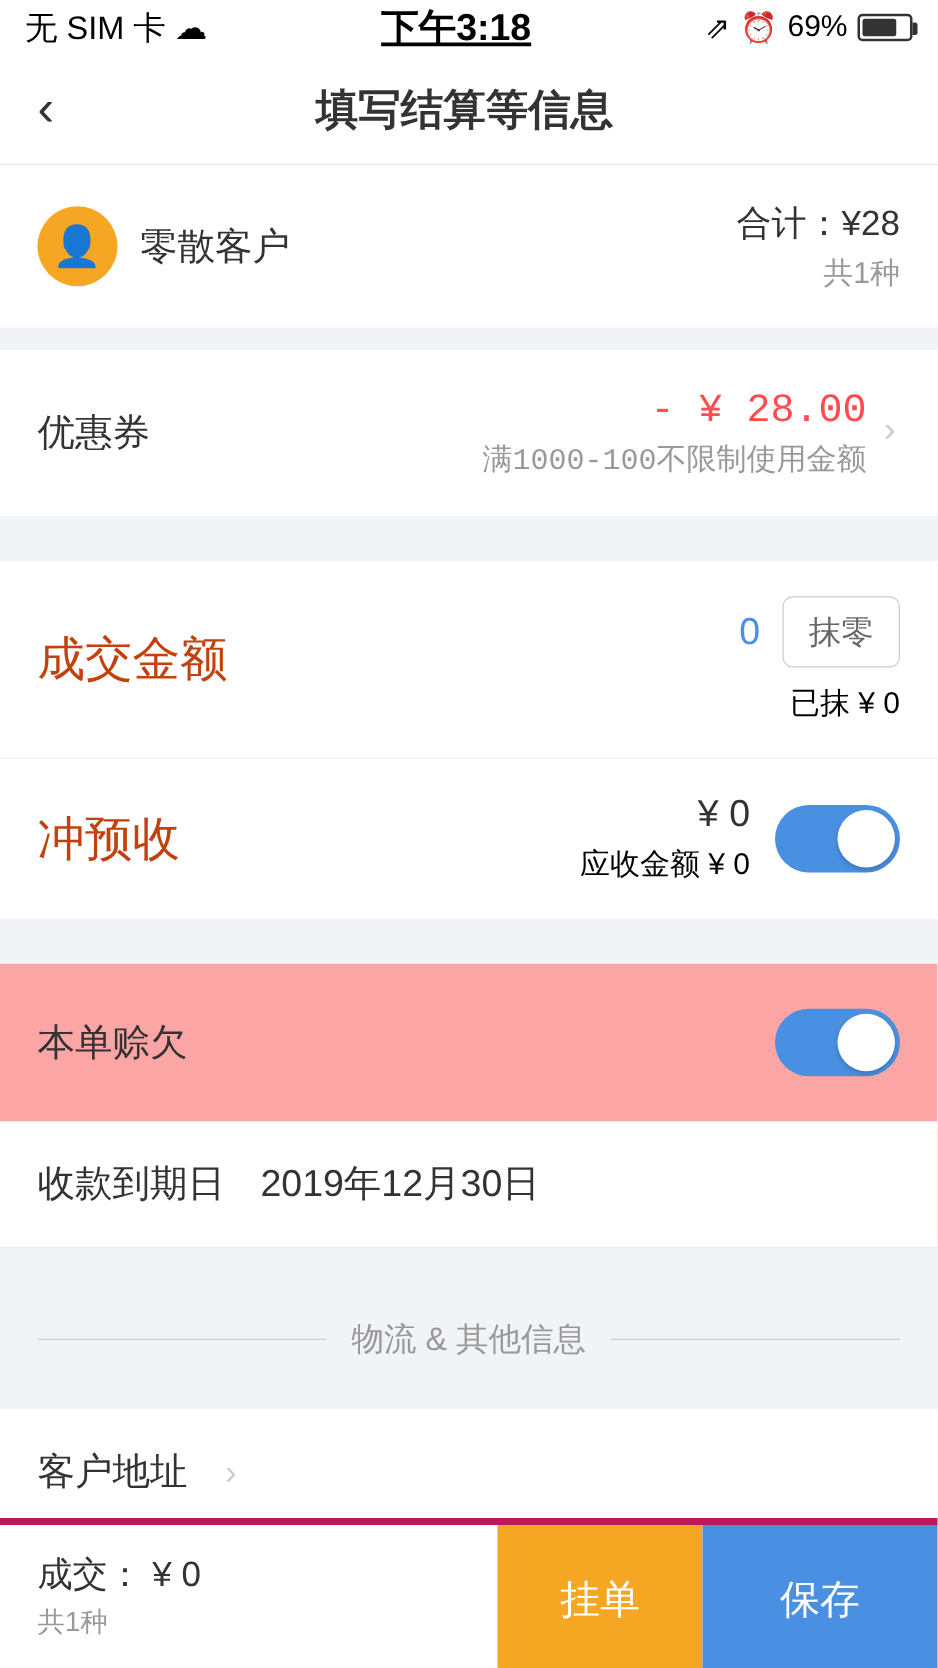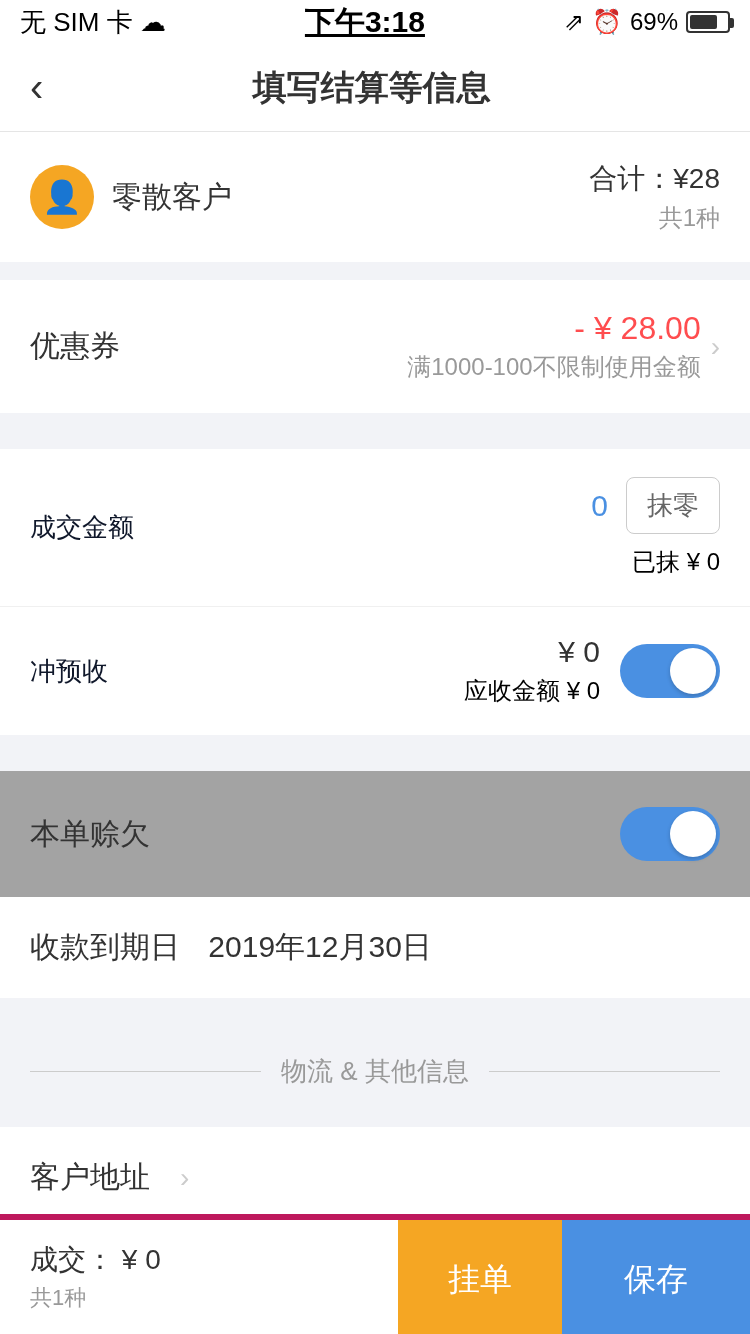--- a/index.html
+++ b/index.html
@@ -49,20 +49,21 @@
       font-size: 34px;
       font-weight: 600;
       color: #333;
       margin-right: 40px;
     }
 
     
     .card {
       background: #1d4ed8;
       margin-bottom: 18px;
+      font-family: Liberation Mono, monospace;
     }
 
     
     .customer-row {
       display: flex;
       align-items: center;
       justify-content: space-between;
       padding: 28px 30px;
       background: #fff;
       margin-bottom: 18px;
@@ -103,21 +104,21 @@
       margin-bottom: 18px;
     }
     .form-row {
       display: flex;
       align-items: center;
       justify-content: space-between;
       padding: 28px 30px;
       border-bottom: 1px solid #f0f0f0;
     }
     .form-row:last-child { border-bottom: none; }
-    .form-label { font-size: 26px; color: #0f172a; }
+    .form-label { font-size: 38px; color: #c2410c; }
     .form-right { display: flex; align-items: center; gap: 18px; }
     .form-value { font-size: 30px; color: #4a90e2; font-weight: 500; }
     .form-value-black { font-size: 30px; color: #333; }
     .form-sub { font-size: 24px; color: #000000; margin-top: 6px; text-align: right; }
 
     
     .round-zero-btn {
       border: 1px solid #ccc;
       border-radius: 8px;
       padding: 10px 20px;
@@ -143,21 +144,21 @@
       position: absolute;
       width: 46px; height: 46px;
       border-radius: 50%;
       background: #fff;
       top: 4px; right: 4px;
       box-shadow: 0 2px 4px rgba(0,0,0,0.2);
     }
 
     
     .debit-section {
-      background: #a3a3a3;
+      background: #fca5a5;
       margin-bottom: 18px;
     }
     .debit-row {
       display: flex;
       align-items: center;
       justify-content: space-between;
       padding: 36px 30px;
     }
     .debit-label { font-size: 30px; color: #333; }
 

